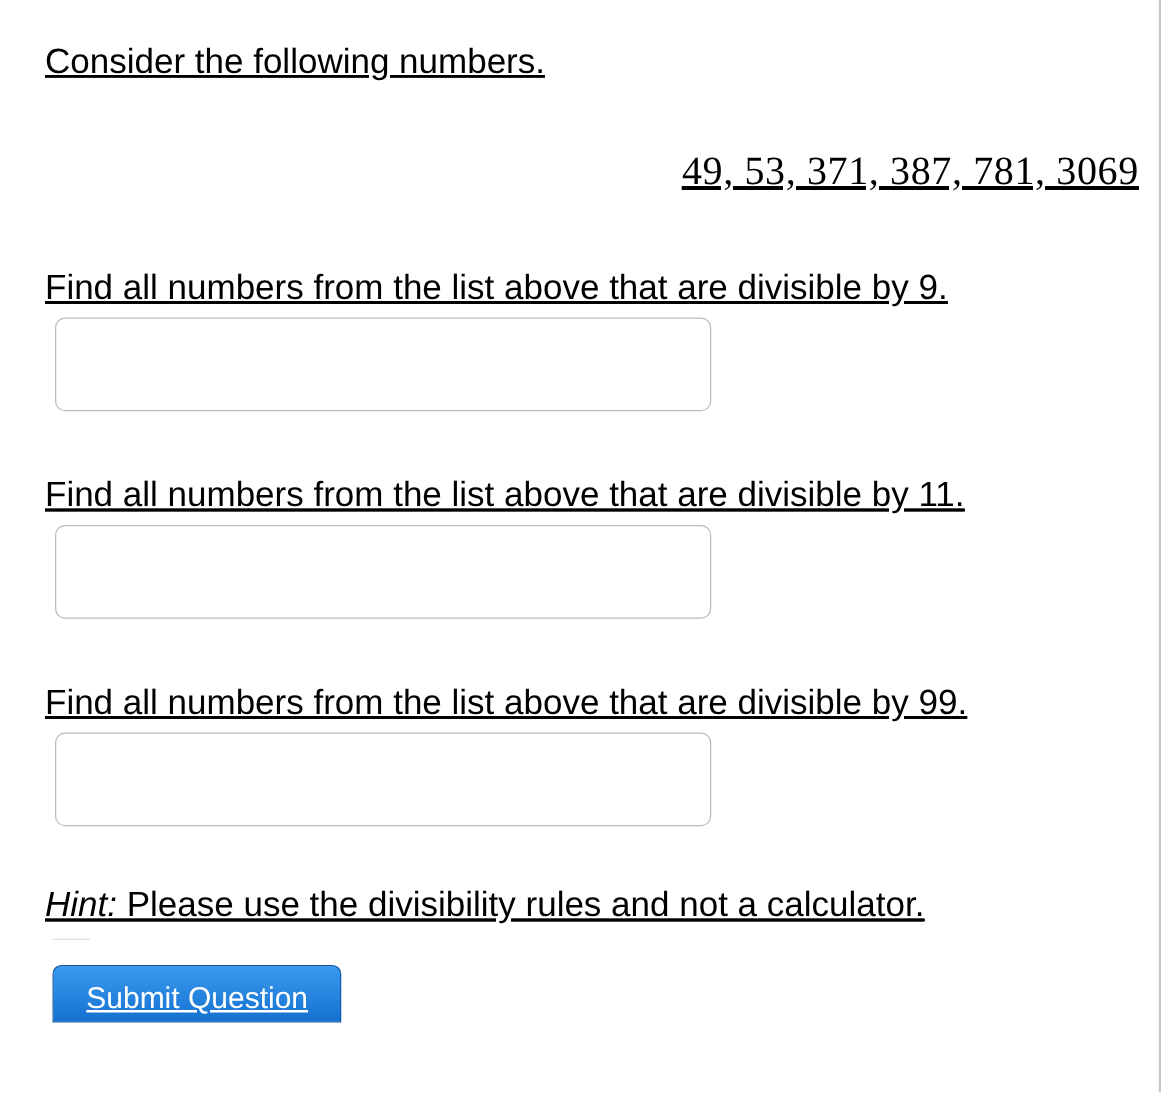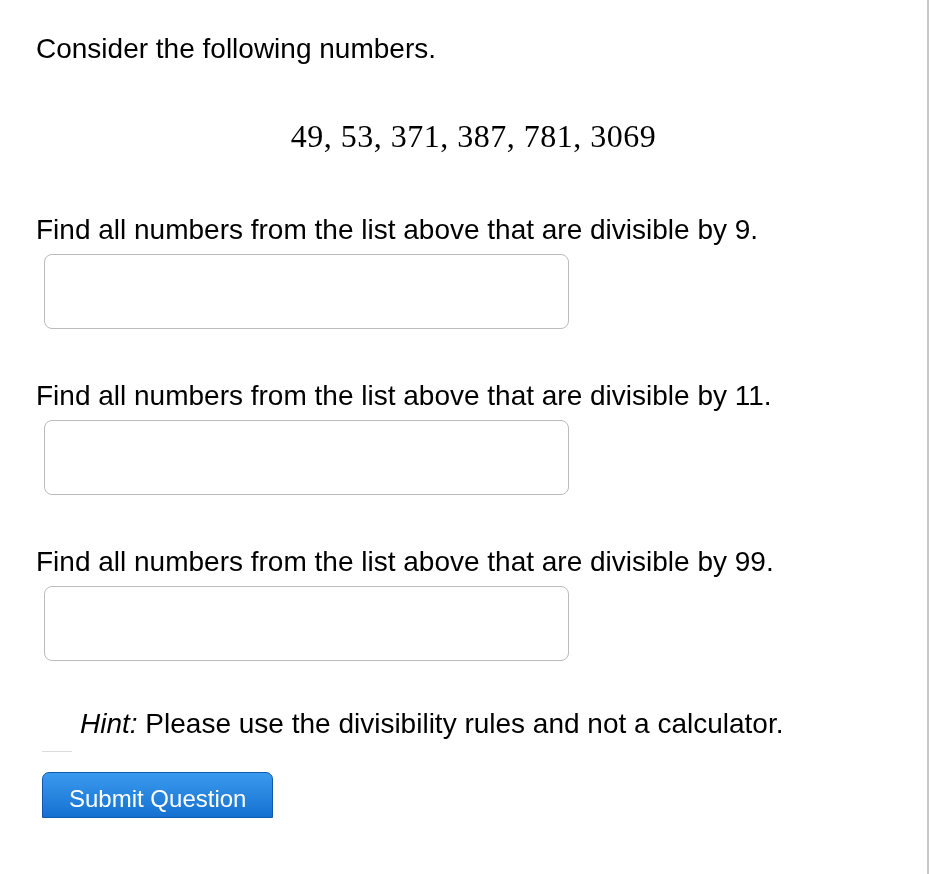--- a/index.html
+++ b/index.html
@@ -1,37 +1,38 @@
 <!DOCTYPE html>
 <html><head>
   <meta charset="utf-8">
   <style>
     * {
       box-sizing: border-box;
       margin: 0;
       padding: 0;
+      text-decoration: underline;
     }
     body {
       font-family: 'Trebuchet MS', 'Lucida Sans Unicode', 'Lucida Grande', sans-serif;
       width: 929px;
       height: 874px;
       background: #fff;
       padding: 28px 18px 0 36px;
       color: #000;
       position: relative;
     }
     .intro-text {
       font-size: 28px;
       line-height: 1.5;
       margin-bottom: 18px;
     }
     .numbers-display {
       font-family: 'Georgia', 'Times New Roman', serif;
       font-size: 32px;
-      text-align: center;
+      text-align: right;
       margin-bottom: 50px;
       letter-spacing: 0.5px;
       margin-top: 48px;
     }
     .question-block {
       font-size: 28px;
       line-height: 1.75;
       margin-bottom: 42px;
     }
     .question-text {
@@ -47,21 +48,20 @@
       border-radius: 8px;
       font-size: 24px;
       padding: 8px 12px;
       margin-left: 8px;
       background: #fff;
     }
     .hint-block {
       font-size: 28px;
       line-height: 1.5;
       margin-bottom: 6px;
-      margin-left: 44px;
     }
     .hint-label {
       font-style: italic;
     }
     .divider {
       width: 30px;
       border: none;
       border-top: 1px solid #ddd;
       margin: 2px 0 20px 6px;
     }

